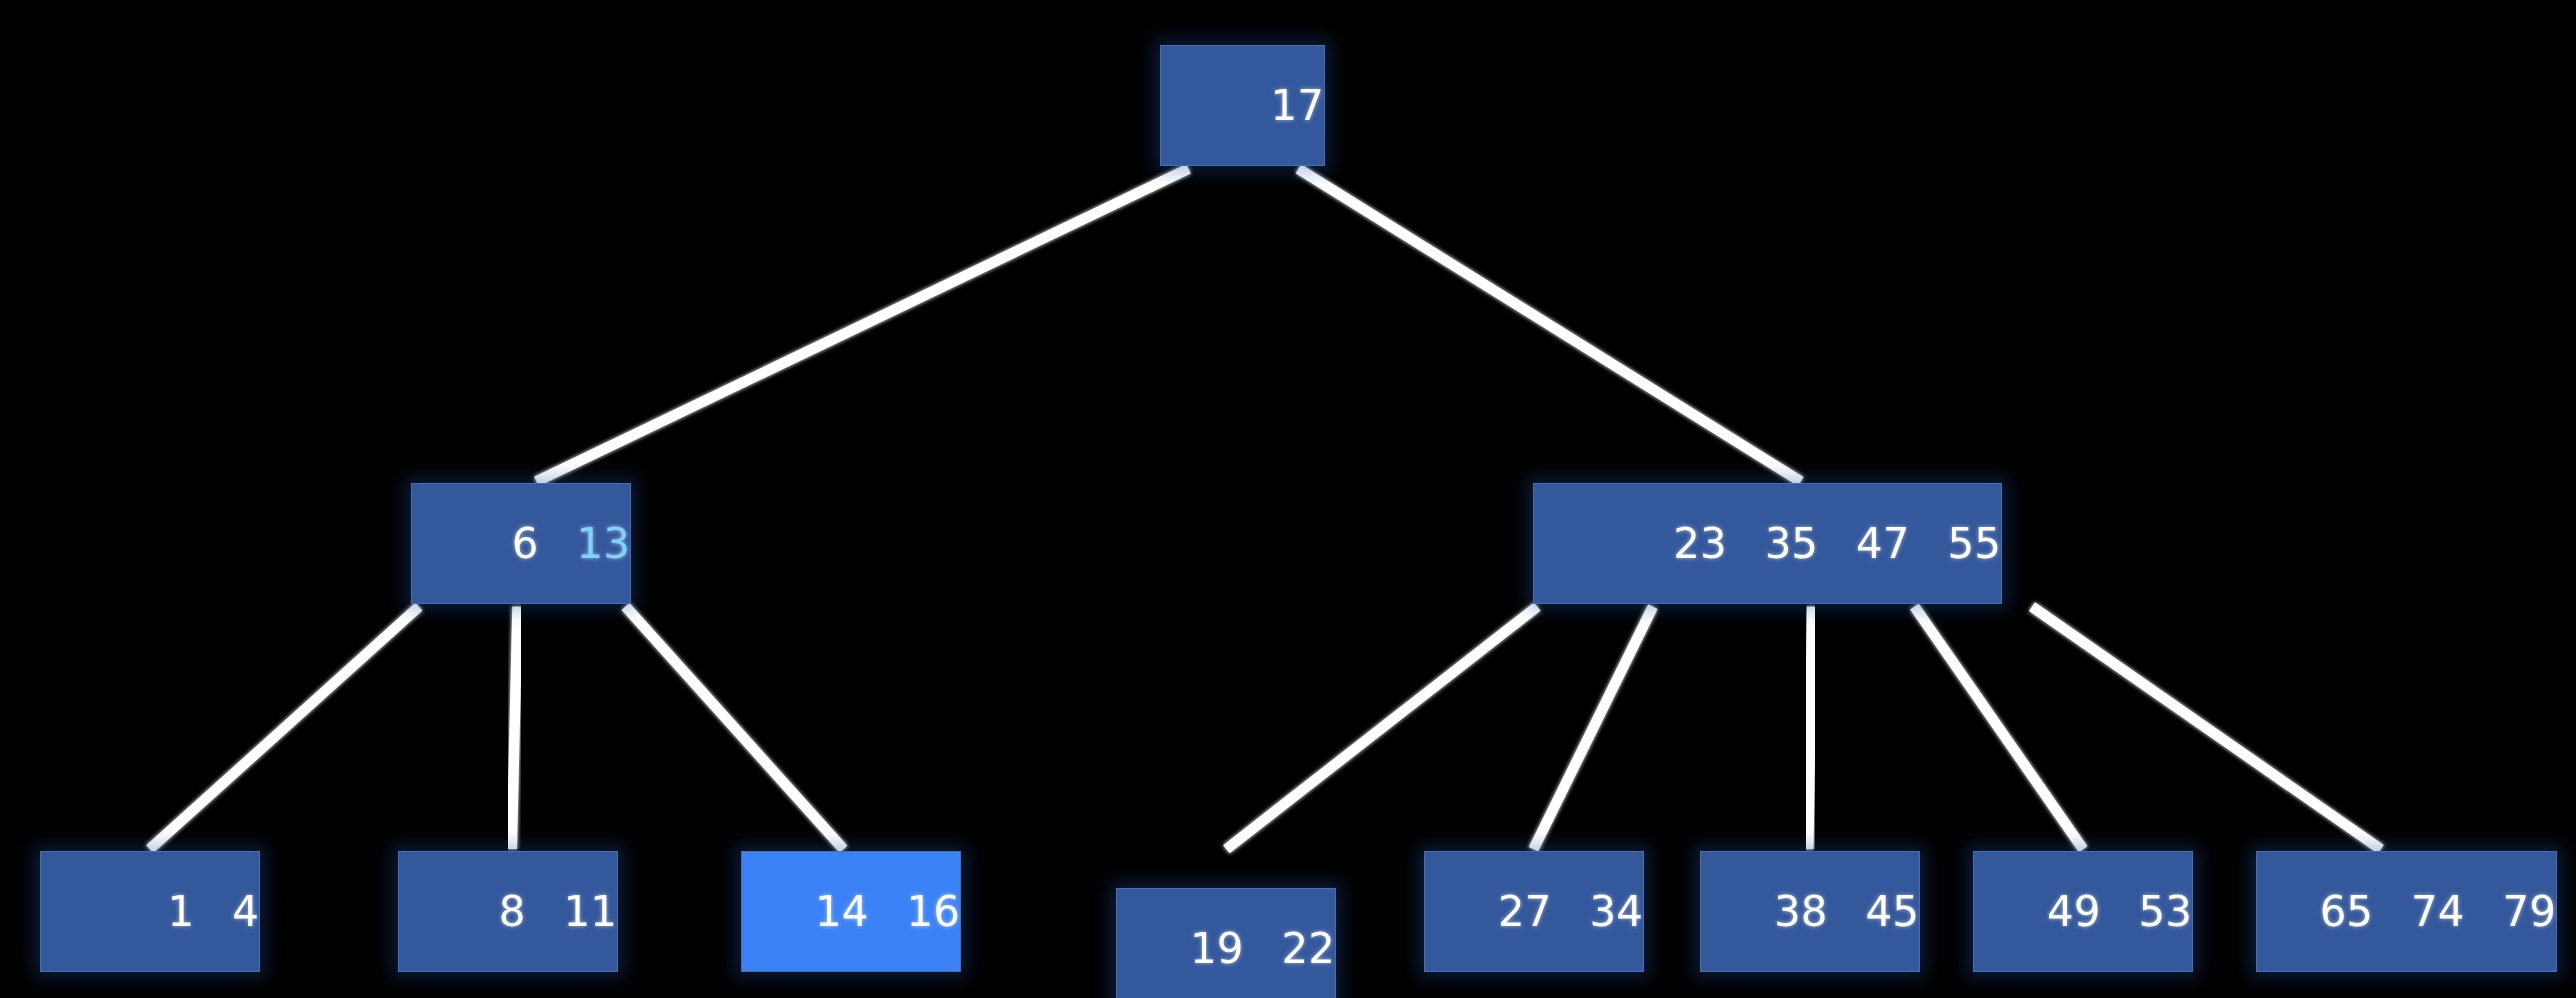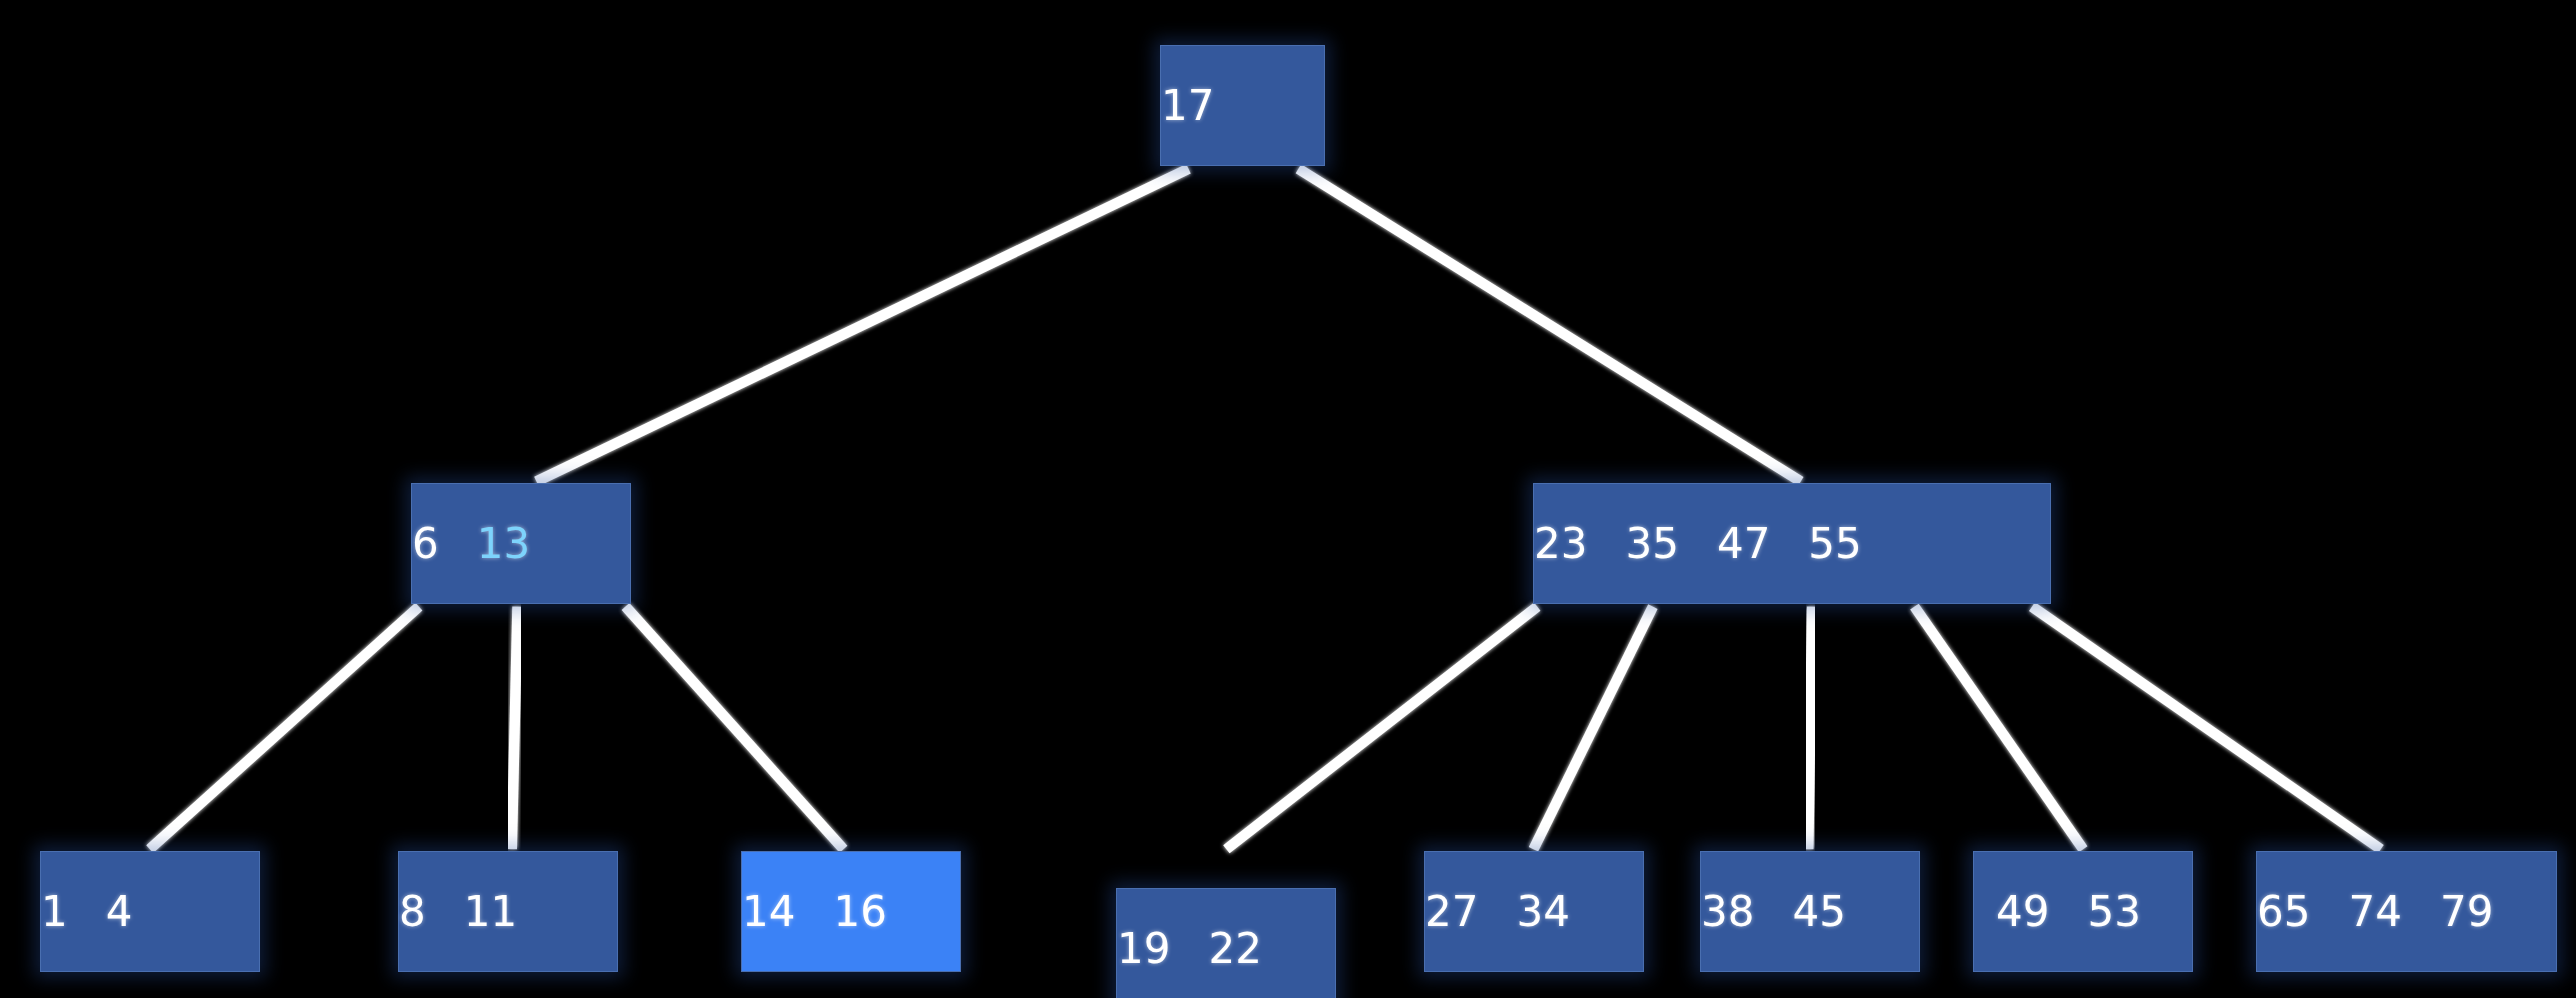--- a/index.html
+++ b/index.html
@@ -27,21 +27,21 @@
     height: 999px;
     pointer-events: none;
   }
   .node {
     position: absolute;
     box-sizing: border-box;
     background: #34589c;
     border: 1.9px solid #4a6fb0;
     display: flex;
     align-items: center;
-    justify-content: flex-start;
+    justify-content: flex-end;
     box-shadow: 0 0 17px 5.7px rgba(40, 80, 160, 0.35);
     z-index: 5;
   }
   .keys {
     display: flex;
     align-items: center;
     justify-content: center;
     white-space: nowrap;
   }
   .key {
@@ -88,21 +88,21 @@
         <div class="keys">
           <span class="key" style="color: rgb(255, 255, 255);">17</span>
         </div>
       </div>
       <div class="node" style="left: 411px; top: 483px; width: 220px; height: 121px; background: rgb(52, 88, 156); border-color: rgb(74, 111, 176);">
         <div class="keys">
           <span class="key" style="color: rgb(255, 255, 255);">6</span>
           <span class="key" style="color: #7dd3fc;">13</span>
         </div>
       </div>
-      <div class="node" style="left: 1533px; top: 483px; width: 518px; height: 121px; background: rgb(52, 88, 156); border-color: rgb(74, 111, 176);">
+      <div class="node" style="left: 1533px; top: 483px; width: 469px; height: 121px; background: rgb(52, 88, 156); border-color: rgb(74, 111, 176);">
         <div class="keys">
           <span class="key" style="color: rgb(255, 255, 255);">23</span>
           <span class="key" style="color: rgb(255, 255, 255);">35</span>
           <span class="key" style="color: rgb(255, 255, 255);">47</span>
           <span class="key" style="color: rgb(255, 255, 255);">55</span>
         </div>
       </div>
       <div class="node" style="left: 40px; top: 851px; width: 220px; height: 121px; background: rgb(52, 88, 156); border-color: rgb(74, 111, 176);">
         <div class="keys">
           <span class="key" style="color: rgb(255, 255, 255);">1</span>

